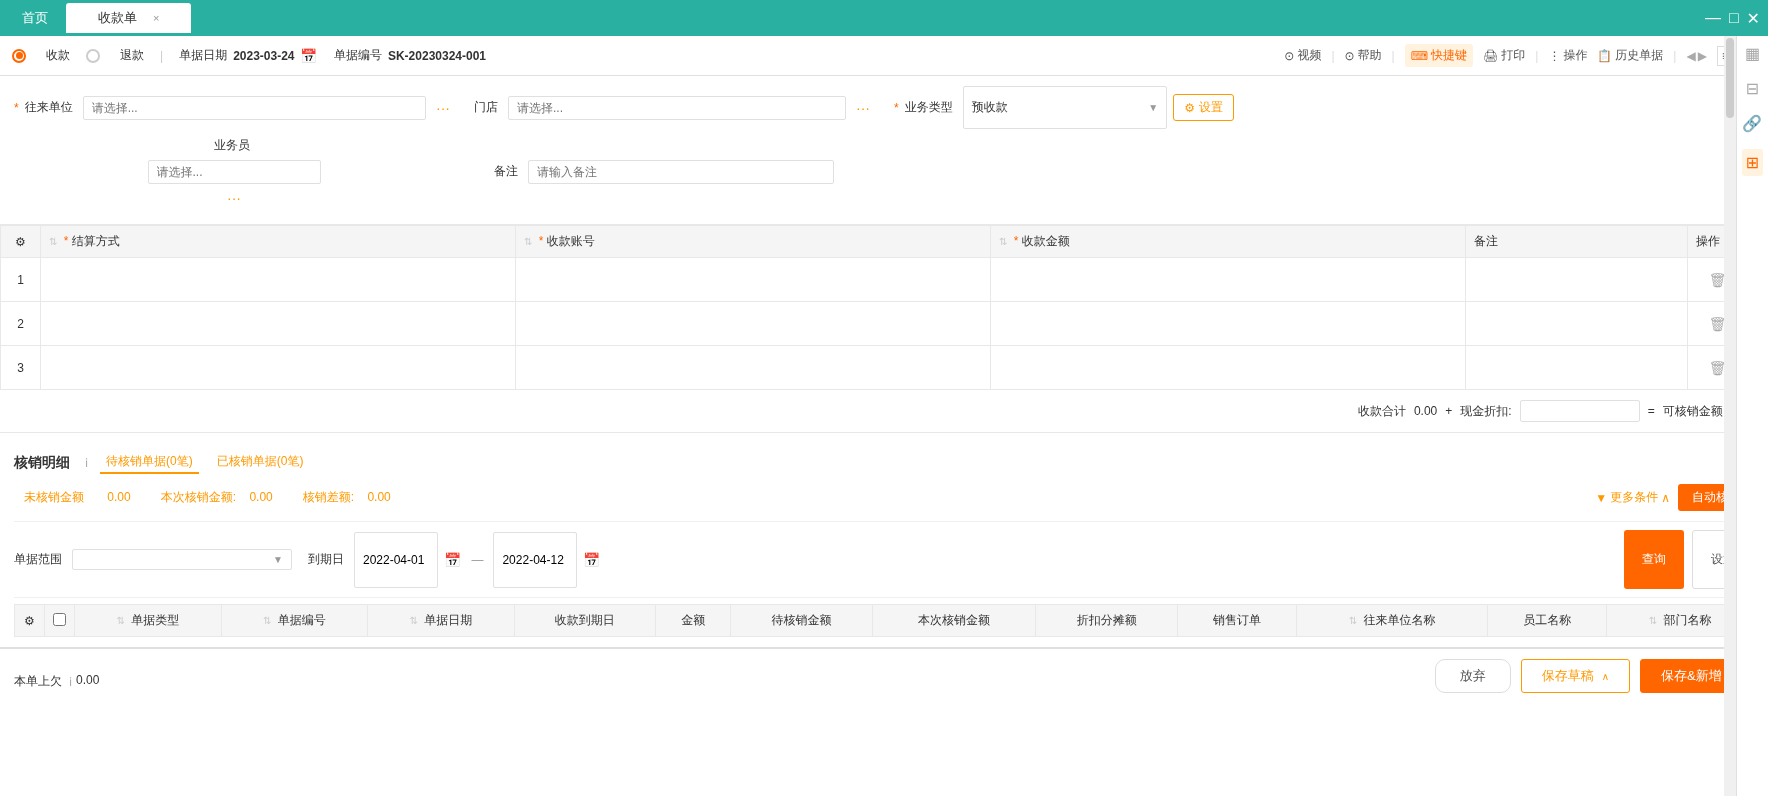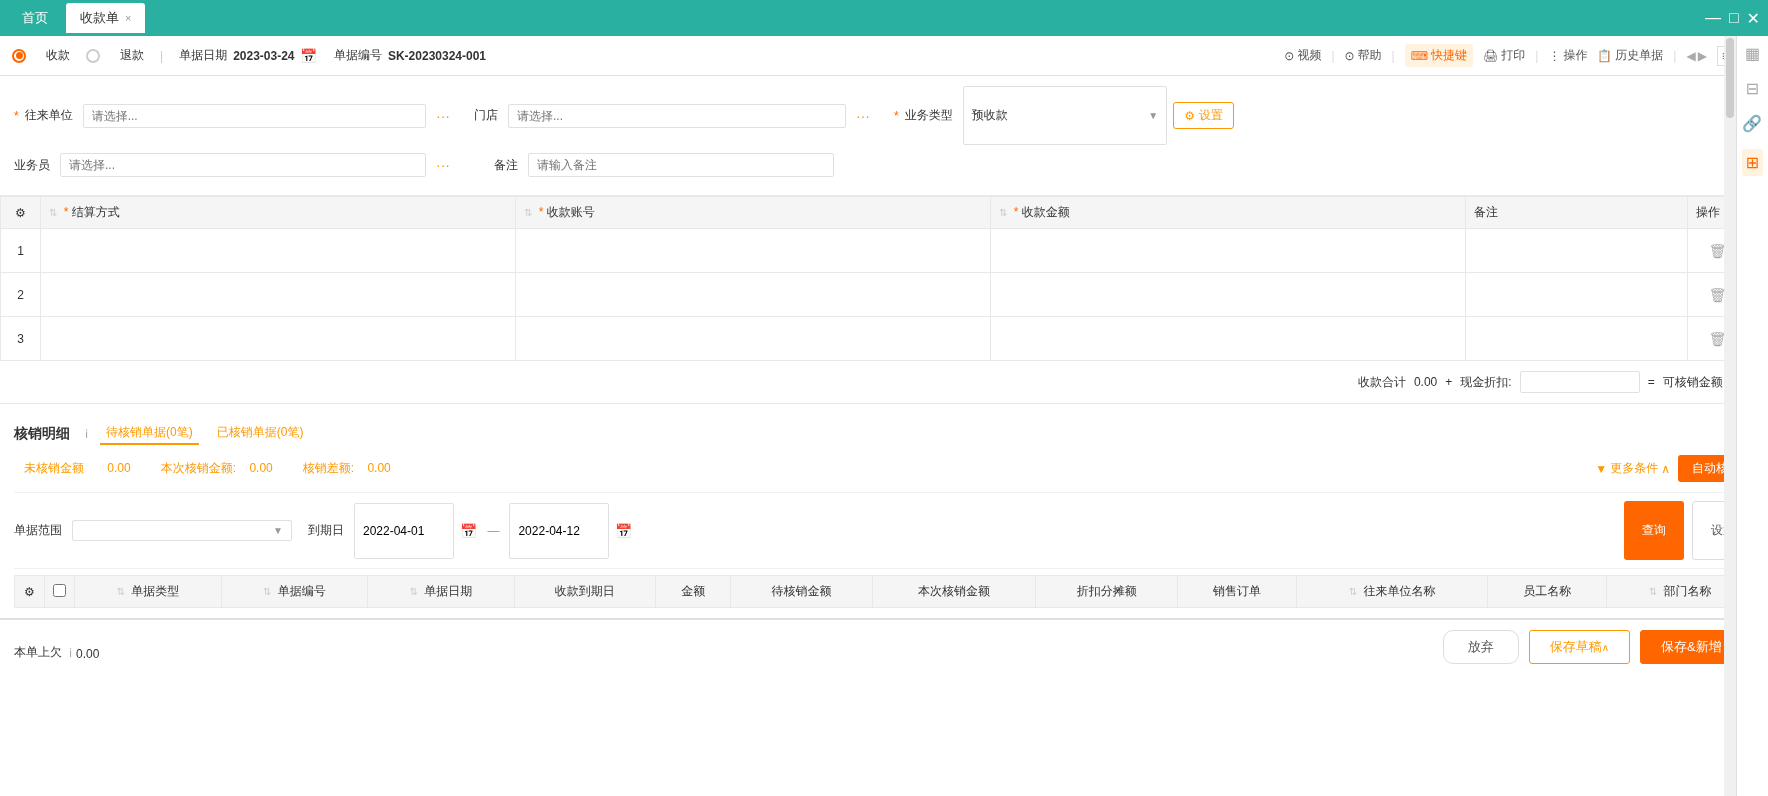--- a/index.html
+++ b/index.html
@@ -18,26 +18,26 @@
     .tab-home {
       color: white;
       padding: 6px 14px;
       font-size: 13px;
       cursor: pointer;
       border-radius: 3px 3px 0 0;
     }
     .tab-active {
       background: white;
       color: #333;
-      padding: 6px 14px;
+      padding: 6px 32px;
       font-size: 13px;
       border-radius: 3px 3px 0 0;
       display: flex;
       align-items: center;
-      gap: 6px;
+      gap: 16px;
     }
     .tab-close { color: #999; cursor: pointer; font-size: 11px; }
     .tab-bar-right { display: flex; gap: 8px; align-items: center; }
     .tab-bar-right span { color: white; font-size: 16px; cursor: pointer; }
 
     
     .main-content {
       background: white;
       margin: 0;
       height: calc(100vh - 36px);
@@ -95,21 +95,21 @@
     .form-input {
       border: 1px solid #e0e0e0; border-radius: 2px;
       padding: 4px 8px; font-size: 12px; color: #aaa;
       flex: 1; outline: none; min-width: 0;
     }
     .more-icon { color: #f90; cursor: pointer; font-size: 14px; padding: 0 4px; }
     .form-label { color: #333; white-space: nowrap; padding-right: 4px; }
     .business-select {
       display: flex; align-items: center; gap: 4px;
       border: 1px solid #e0e0e0; border-radius: 2px;
-      padding: 20px 8px; font-size: 12px; color: #333;
+      padding: 12px 8px; font-size: 12px; color: #333;
       flex: 1; cursor: pointer; background: white;
     }
     .chevron { color: #999; font-size: 10px; margin-left: auto; }
     .settings-btn {
       background: white; border: 1px solid #f90; color: #f90;
       border-radius: 3px; padding: 4px 10px; cursor: pointer; font-size: 12px;
       display: flex; align-items: center; gap: 4px;
     }
 
     
@@ -169,21 +169,21 @@
     }
     .filter-field { display: flex; align-items: center; gap: 6px; }
     .filter-select {
       border: 1px solid #e0e0e0; border-radius: 2px;
       padding: 4px 8px; font-size: 12px; width: 220px;
       display: flex; align-items: center; cursor: pointer; background: white;
     }
     .filter-select .chevron { margin-left: auto; }
     .date-input {
       border: 1px solid #e0e0e0; border-radius: 2px;
-      padding: 20px 8px; font-size: 12px; width: 100px; outline: none;
+      padding: 20px 8px; font-size: 12px; width: 84px; outline: none;
     }
     .date-icon { color: #ccc; cursor: pointer; font-size: 14px; }
     .filter-right { margin-left: auto; display: flex; gap: 8px; }
     .query-btn {
       background: #f60; color: white; border: none; border-radius: 3px;
       padding: 21px 18px; cursor: pointer; font-size: 12px;
     }
     .setting-btn2 {
       background: white; border: 1px solid #ddd; color: #555; border-radius: 3px;
       padding: 5px 18px; cursor: pointer; font-size: 12px;
@@ -197,30 +197,30 @@
       white-space: nowrap; color: #333;
     }
     .col-check { width: 30px; text-align: center; }
 
     
     .footer {
       display: flex; align-items: center; justify-content: space-between;
       padding: 10px 14px; border-top: 2px solid #e0e0e0;
       background: white; position: sticky; bottom: 0;
     }
-    .footer-left { color: #333; font-size: 12px; display: flex; align-items: flex-end; gap: 4px; margin-top: 11px; }
+    .footer-left { color: #333; font-size: 12px; display: flex; align-items: flex-start; gap: 4px; margin-top: 11px; }
     .footer-right { display: flex; gap: 10px; }
     .btn-abandon {
       background: white; border: 1px solid #ddd; color: #555;
       border-radius: 10px; padding: 7px 24px; cursor: pointer; font-size: 13px;
     }
     .btn-draft {
       background: white; border: 1px solid #f90; color: #f90;
       border-radius: 3px; padding: 7px 20px; cursor: pointer; font-size: 13px;
-      display: flex; align-items: center; gap: 0;
+      display: flex; align-items: center; gap: 8px;
     }
     .btn-save {
       background: #f60; border: 1px solid #f60; color: white;
       border-radius: 3px; padding: 7px 20px; cursor: pointer; font-size: 13px;
       display: flex; align-items: center; gap: 4px;
     }
     .btn-arrow { font-size: 10px; }
 
     
     .right-sidebar {
@@ -357,21 +357,21 @@
           <span class="chevron">▼</span>
         </div>
         <button class="settings-btn">
           <span>⚙</span>
           <span>设置</span>
         </button>
       </div>
     </div>
     <div class="form-row">
 
-      <div class="form-field" style="max-width: 440px;">
+      <div class="form-field" style="max-width: 440px; flex-direction: column;">
         <span class="form-label">业务员</span>
         <input class="form-input" type="text" placeholder="请选择..." style="">
         <span class="more-icon">···</span>
       </div>
       <div style="flex:0 0 20px"></div>
 
       <div style="flex:0 0 20px"></div>
 
       <div class="form-field" style="max-width: 340px;">
         <span class="form-label">备注</span>

